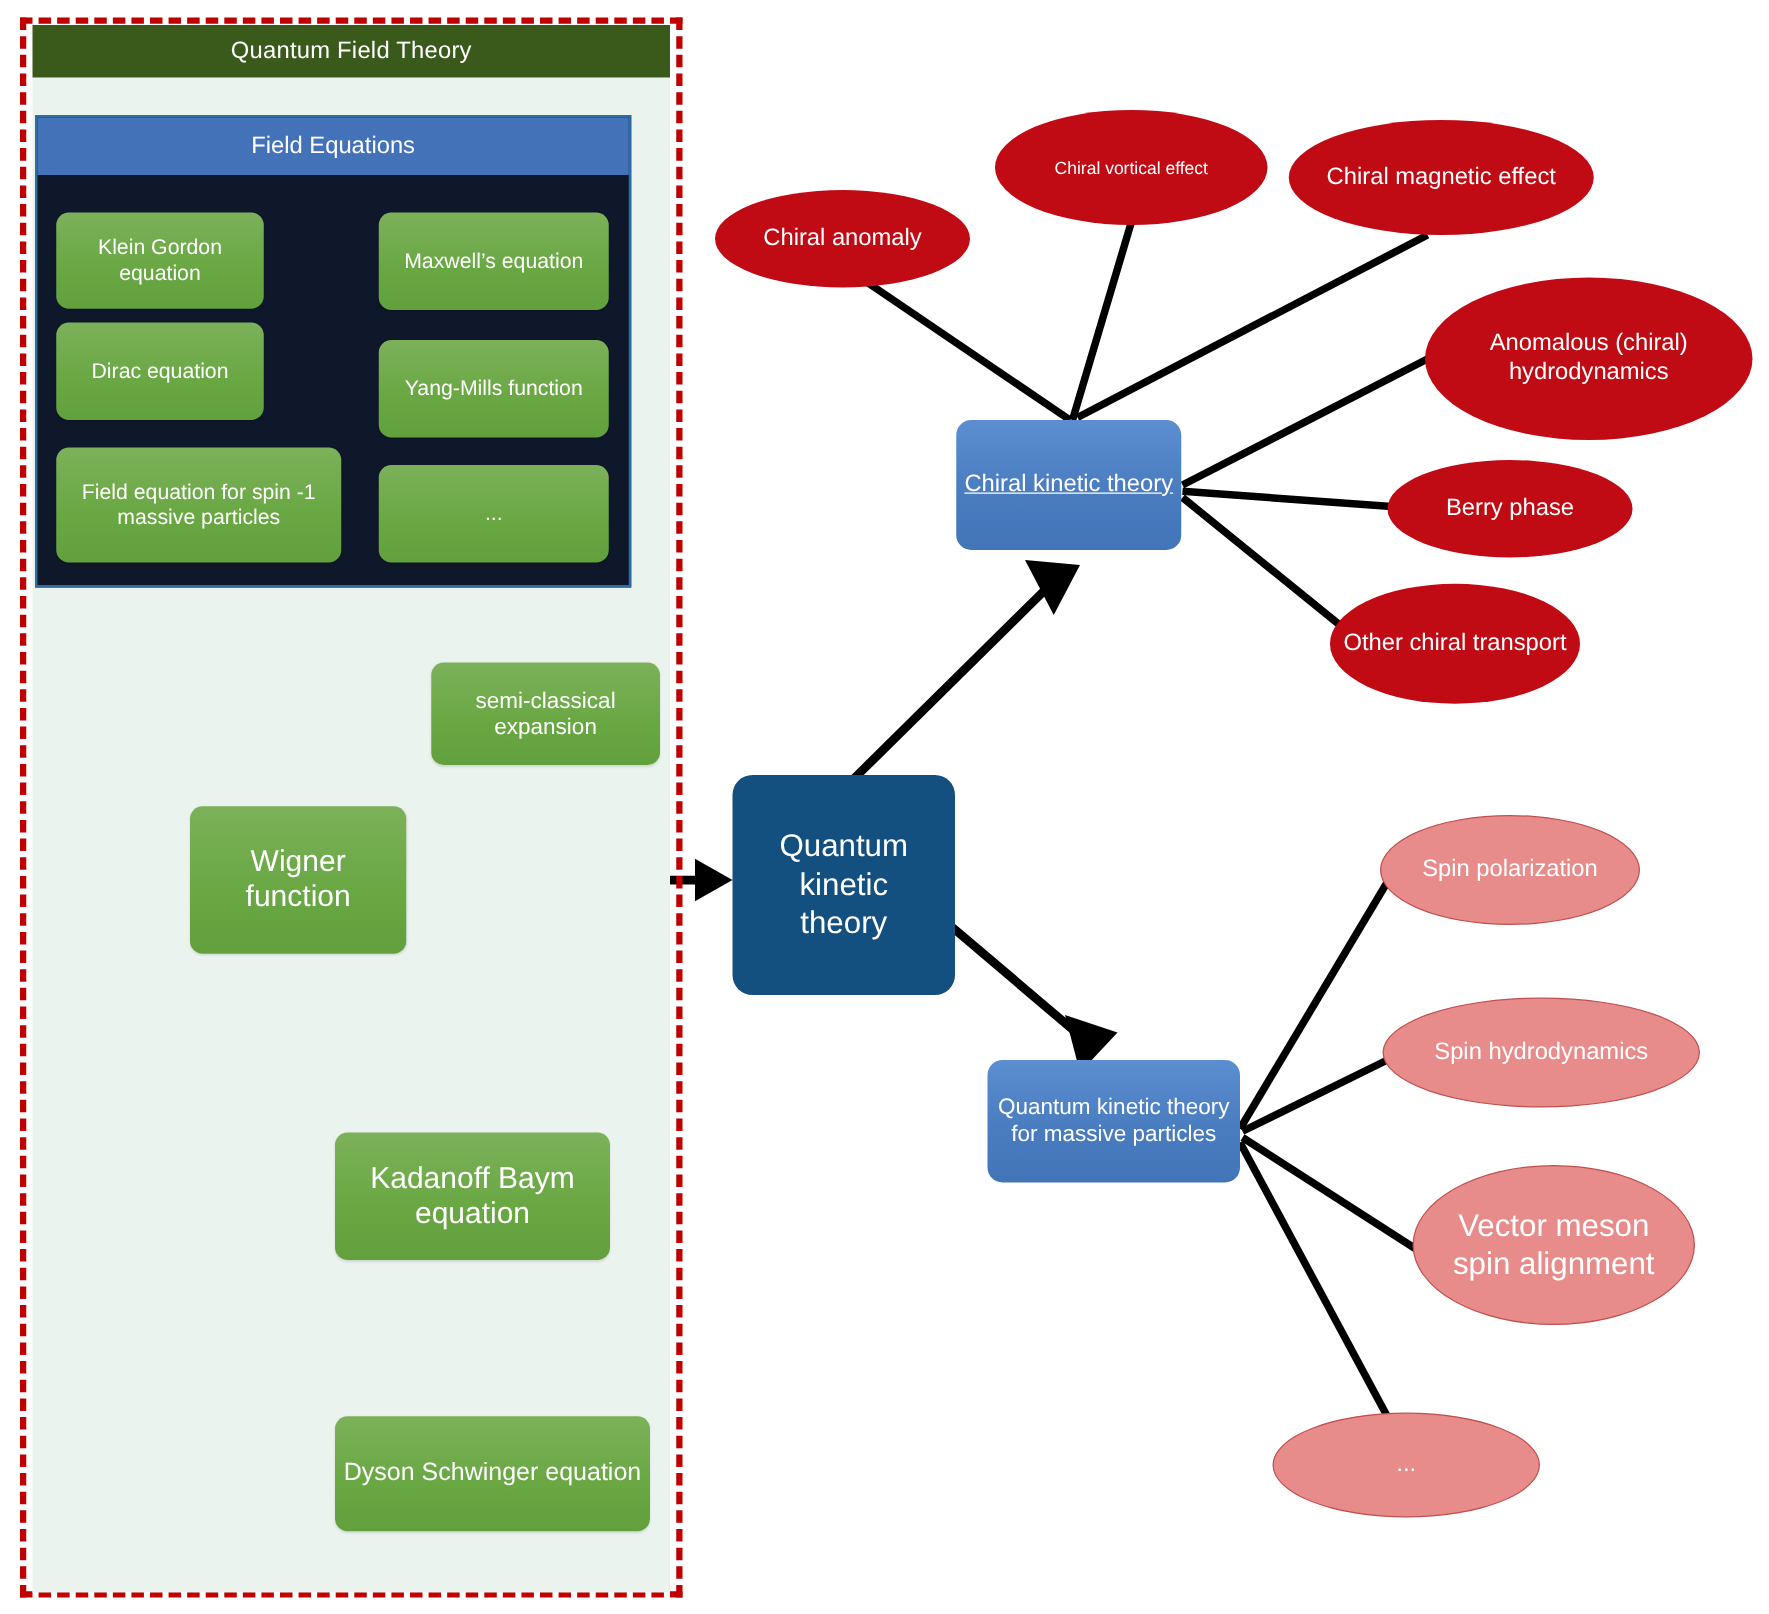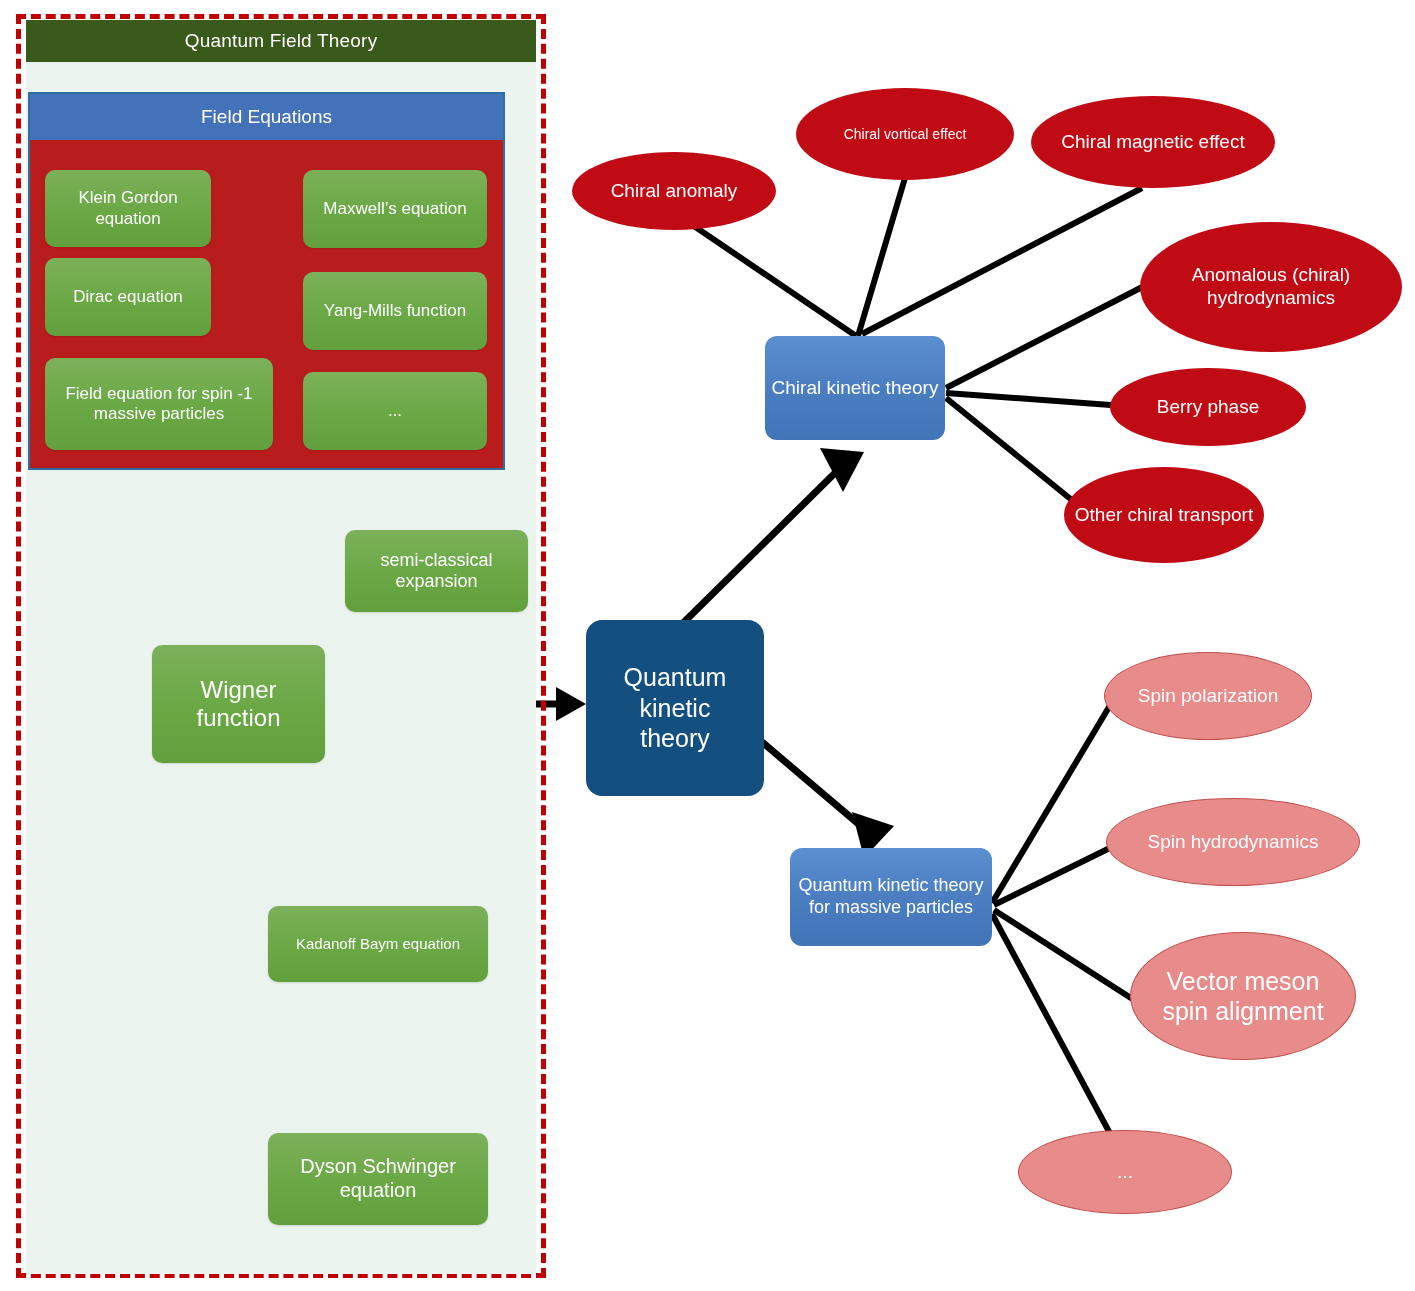--- a/index.html
+++ b/index.html
@@ -40,21 +40,21 @@
     letter-spacing: .2px;
   }
 
   
   #fe-card {
     position: absolute;
     left: 28px; top: 92px;
     width: 477px; height: 378px;
     border: 2px solid #2e6da4;
     box-sizing: border-box;
-    background: #b91c1c;
+    background: #0f172a;
   }
   #fe-header {
     height: 46px;
     background: #4472b8;
     color: #ffffff;
     font-size: 19px;
     display: flex; align-items: center; justify-content: center;
   }
 
   
@@ -180,33 +180,33 @@
   </div>
 
   <div class="gbox" style="left:345px; top:530px; width:183px; height:82px; font-size:18px;">
     <span>semi-classical expansion</span>
   </div>
 
   <div class="gbox" style="left:152px; top:645px; width:173px; height:118px; font-size:24px;">
     <span>Wigner function</span>
   </div>
 
-  <div class="gbox" style="left:268px; top:906px; width:220px; height:76px; font-size:15px;">
+  <div class="gbox" style="left:268px; top:906px; width:220px; height:102px; font-size:24px;">
     <span>Kadanoff Baym equation</span>
   </div>
 
-  <div class="gbox" style="left:268px; top:1133px; width:220px; height:92px; font-size:20px;">
+  <div class="gbox" style="left:268px; top:1133px; width:252px; height:92px; font-size:20px;">
     <span>Dyson Schwinger equation</span>
   </div>
 
   <div class="darkbluebox" style="left:586px; top:620px; width:178px; height:176px; font-size:25px;">
     <span>Quantum kinetic theory</span>
   </div>
 
-  <div class="bluebox" style="left:765px; top:336px; width:180px; height:104px; font-size:19px;">
+  <div class="bluebox" style="left:765px; top:336px; width:180px; height:104px; font-size:19px;text-decoration:underline;">
     <span>Chiral kinetic theory</span>
   </div>
 
   <div class="ell ell-red" style="left:572px; top:152px; width:204px; height:78px; font-size:19px;">
     <span>Chiral anomaly</span>
   </div>
   <div class="ell ell-red" style="left:796px; top:88px; width:218px; height:92px; font-size:14px;">
     <span>Chiral vortical effect</span>
   </div>
   <div class="ell ell-red" style="left:1031px; top:96px; width:244px; height:92px; font-size:19px;">

